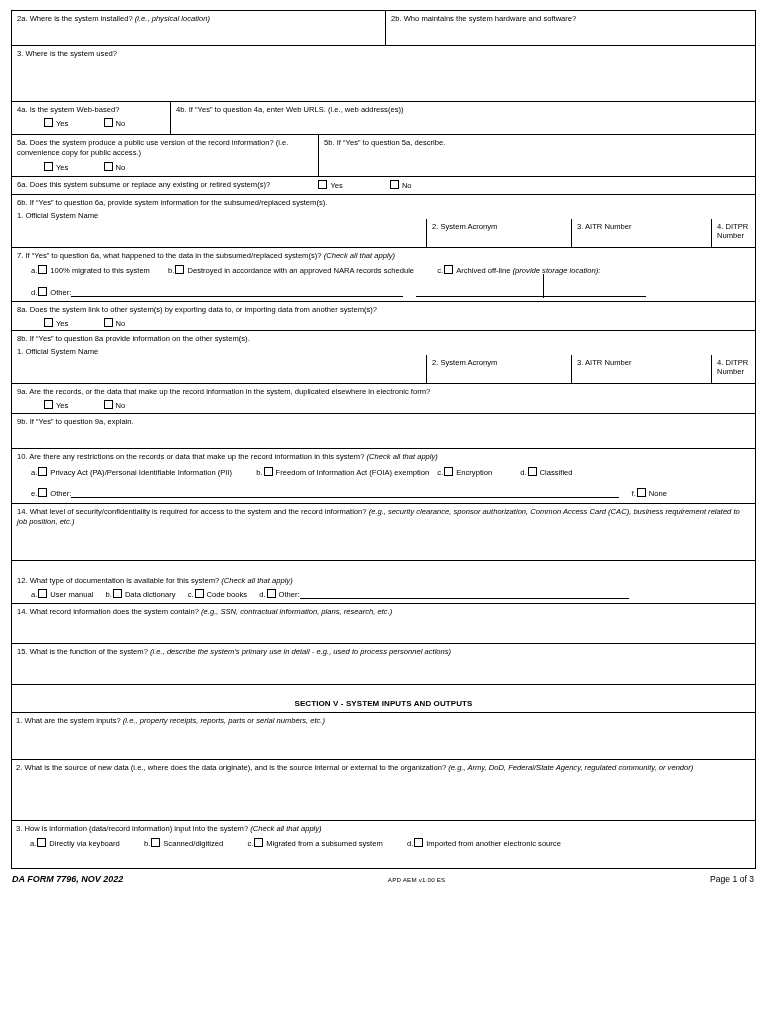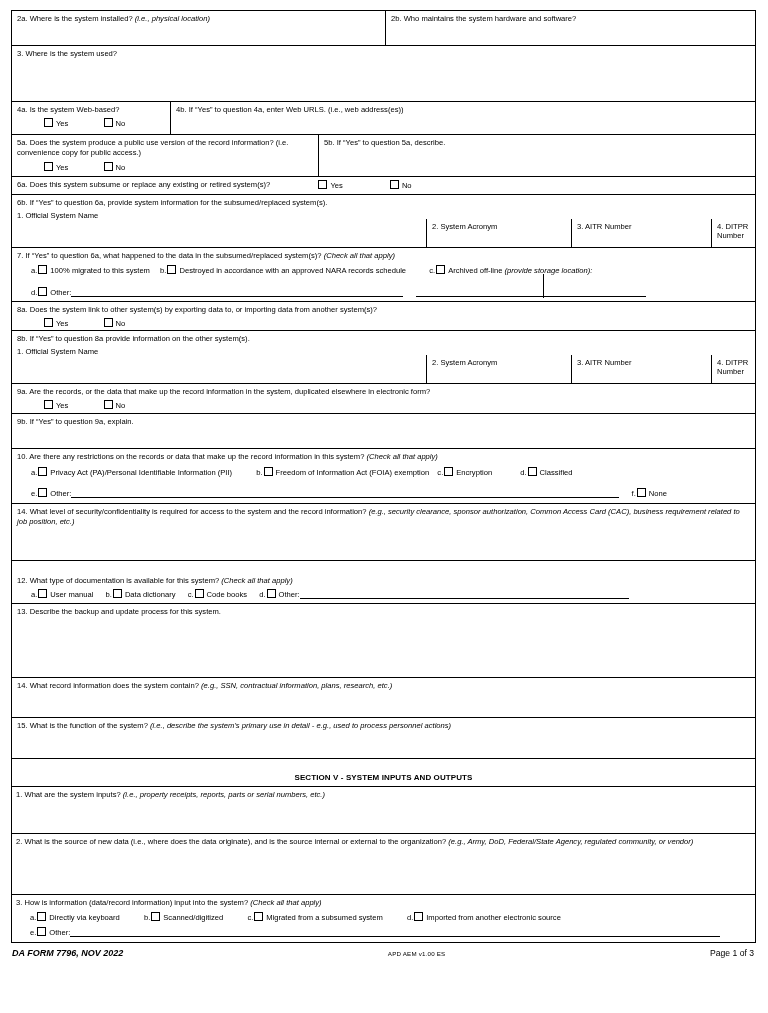--- a/index.html
+++ b/index.html
@@ -195,21 +195,21 @@
       </div>
     </div>
 
     <div class="row" style="height:54px">
       <div class="cell" style="flex:1;padding-bottom:0">
         <span class="q"><span>7.</span>
         <span>If “Yes” to question 6a, what happened to the data in the subsumed/replaced system(s)?</span>
         <span class="it">(Check all that apply)</span></span>
         <div class="cb-row indent" style="margin-top:4px">
           <span class="opt"><span class="opt-letter">a.</span><span class="cb"></span><span>100% migrated to this system</span></span>
-          <span class="opt" style="margin-left:8px"><span class="opt-letter">b.</span><span class="cb"></span><span>Destroyed in accordance with an approved NARA records schedule</span></span>
+          <span class="opt" style="margin-left:16px"><span class="opt-letter">b.</span><span class="cb"></span><span>Destroyed in accordance with an approved NARA records schedule</span></span>
           <span class="opt" style="margin-left:21px"><span class="opt-letter">c.</span><span class="cb"></span><span>Archived off-line</span> <span class="it">(provide storage location):</span></span>
         </div>
         <div style="position:absolute;left:531px;top:26px;bottom:3px;border-left:1.2px solid #000"></div>
         <div class="indent" style="position:absolute;left:5px;bottom:4px;right:5px">
           <span class="opt"><span class="opt-letter">d.</span><span class="cb"></span><span>Other:</span></span><span class="ul" style="width:332px"></span><span class="ul" style="width:230px;margin-left:13px"></span>
         </div>
       </div>
     </div>
 
     <div class="row" style="height:29px">
@@ -288,26 +288,20 @@
         <span class="it">(Check all that apply)</span></span>
         <div class="cb-row indent" style="margin-top:3px">
           <span class="opt"><span class="opt-letter">a.</span><span class="cb"></span><span>User manual</span></span>
           <span class="opt" style="margin-left:10px"><span class="opt-letter">b.</span><span class="cb"></span><span>Data dictionary</span></span>
           <span class="opt" style="margin-left:10px"><span class="opt-letter">c.</span><span class="cb"></span><span>Code books</span></span>
           <span class="opt" style="margin-left:10px"><span class="opt-letter">d.</span><span class="cb"></span><span>Other:</span></span><span class="ul" style="width:329px"></span>
         </div>
       </div>
     </div>
 
-    <div class="row" style="height:74px">
-      <div class="cell" style="flex:1">
-        <span class="q"><span>13.</span>
-        <span>Describe the backup and update process for this system.</span></span>
-      </div>
-    </div>
 
     <div class="row" style="height:40px">
       <div class="cell" style="flex:1">
         <span class="q"><span>14.</span>
         <span>What record information does the system contain?</span>
         <span class="it">(e.g., SSN, contractual information, plans, research, etc.)</span></span>
       </div>
     </div>
 
     <div class="row" style="height:41px">
@@ -342,23 +336,20 @@
       <div class="cell" style="flex:1;padding-left:4px">
         <span class="q"><span>3.</span>
         <span>How is information (data/record information) input into the system?</span>
         <span class="it">(Check all that apply)</span></span>
         <div class="cb-row indent" style="margin-top:4px">
           <span class="opt"><span class="opt-letter">a.</span><span class="cb"></span><span>Directly via keyboard</span></span>
           <span class="opt" style="margin-left:22px"><span class="opt-letter">b.</span><span class="cb"></span><span>Scanned/digitized</span></span>
           <span class="opt" style="margin-left:22px"><span class="opt-letter">c.</span><span class="cb"></span><span>Migrated from a subsumed system</span></span>
           <span class="opt" style="margin-left:22px"><span class="opt-letter">d.</span><span class="cb"></span><span>Imported from another electronic source</span></span>
         </div>
-        <div class="cb-row indent" style="margin-top:3px">
-          <span class="opt"><span class="opt-letter">e.</span><span class="cb"></span><span>Other:</span></span><span class="ul" style="width:650px"></span>
-        </div>
       </div>
     </div>
 
   </div>
 
   <div class="footer">
     <span class="fleft">DA FORM 7796, NOV 2022</span>
     <span class="fmid">APD AEM v1.00 ES</span>
     <span class="fright">Page 1 of 3</span>
   </div>

